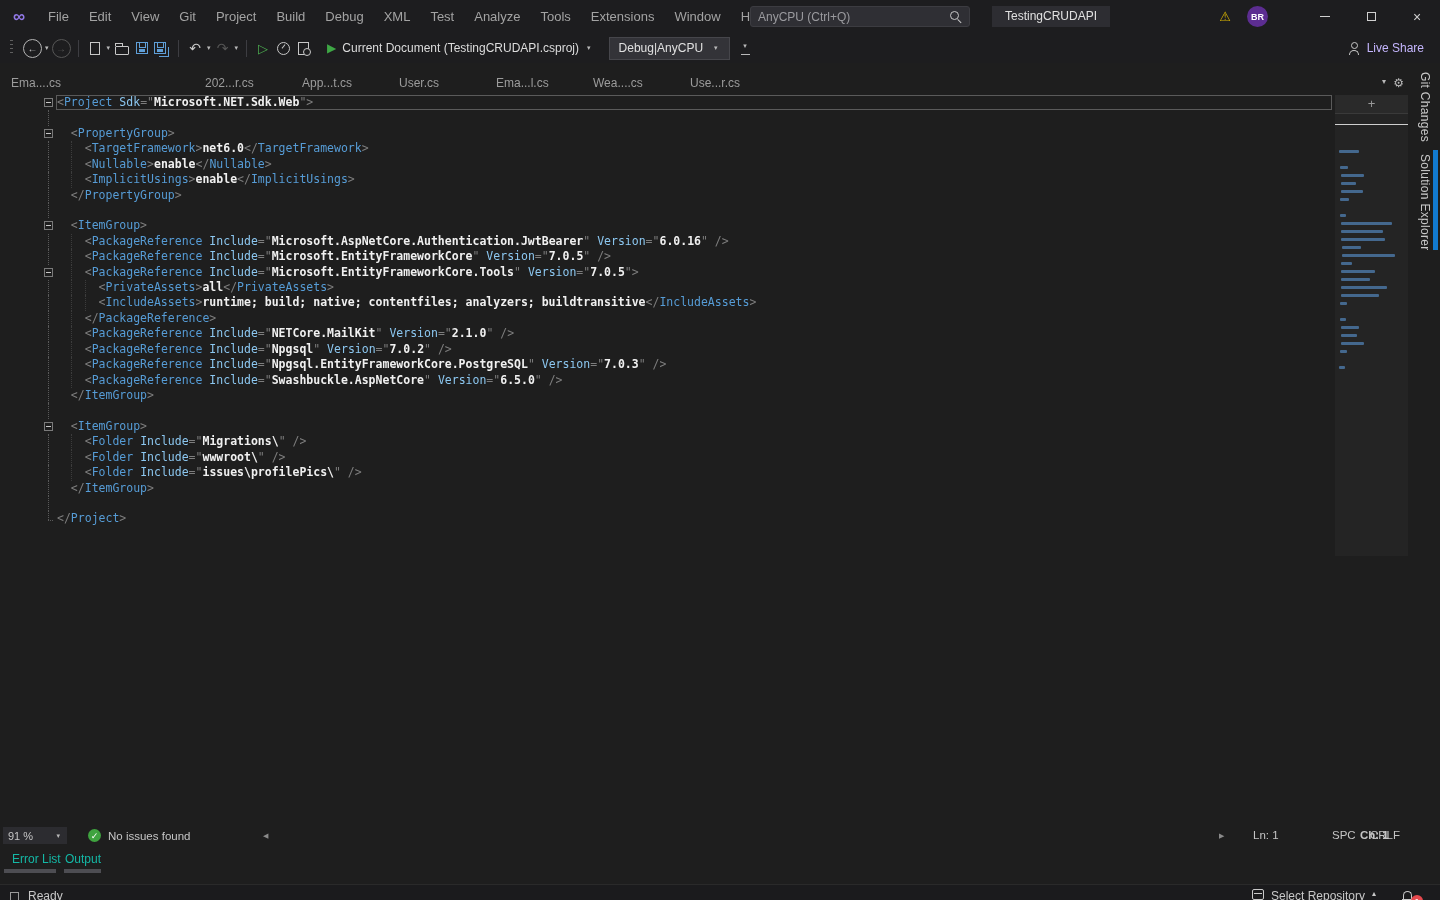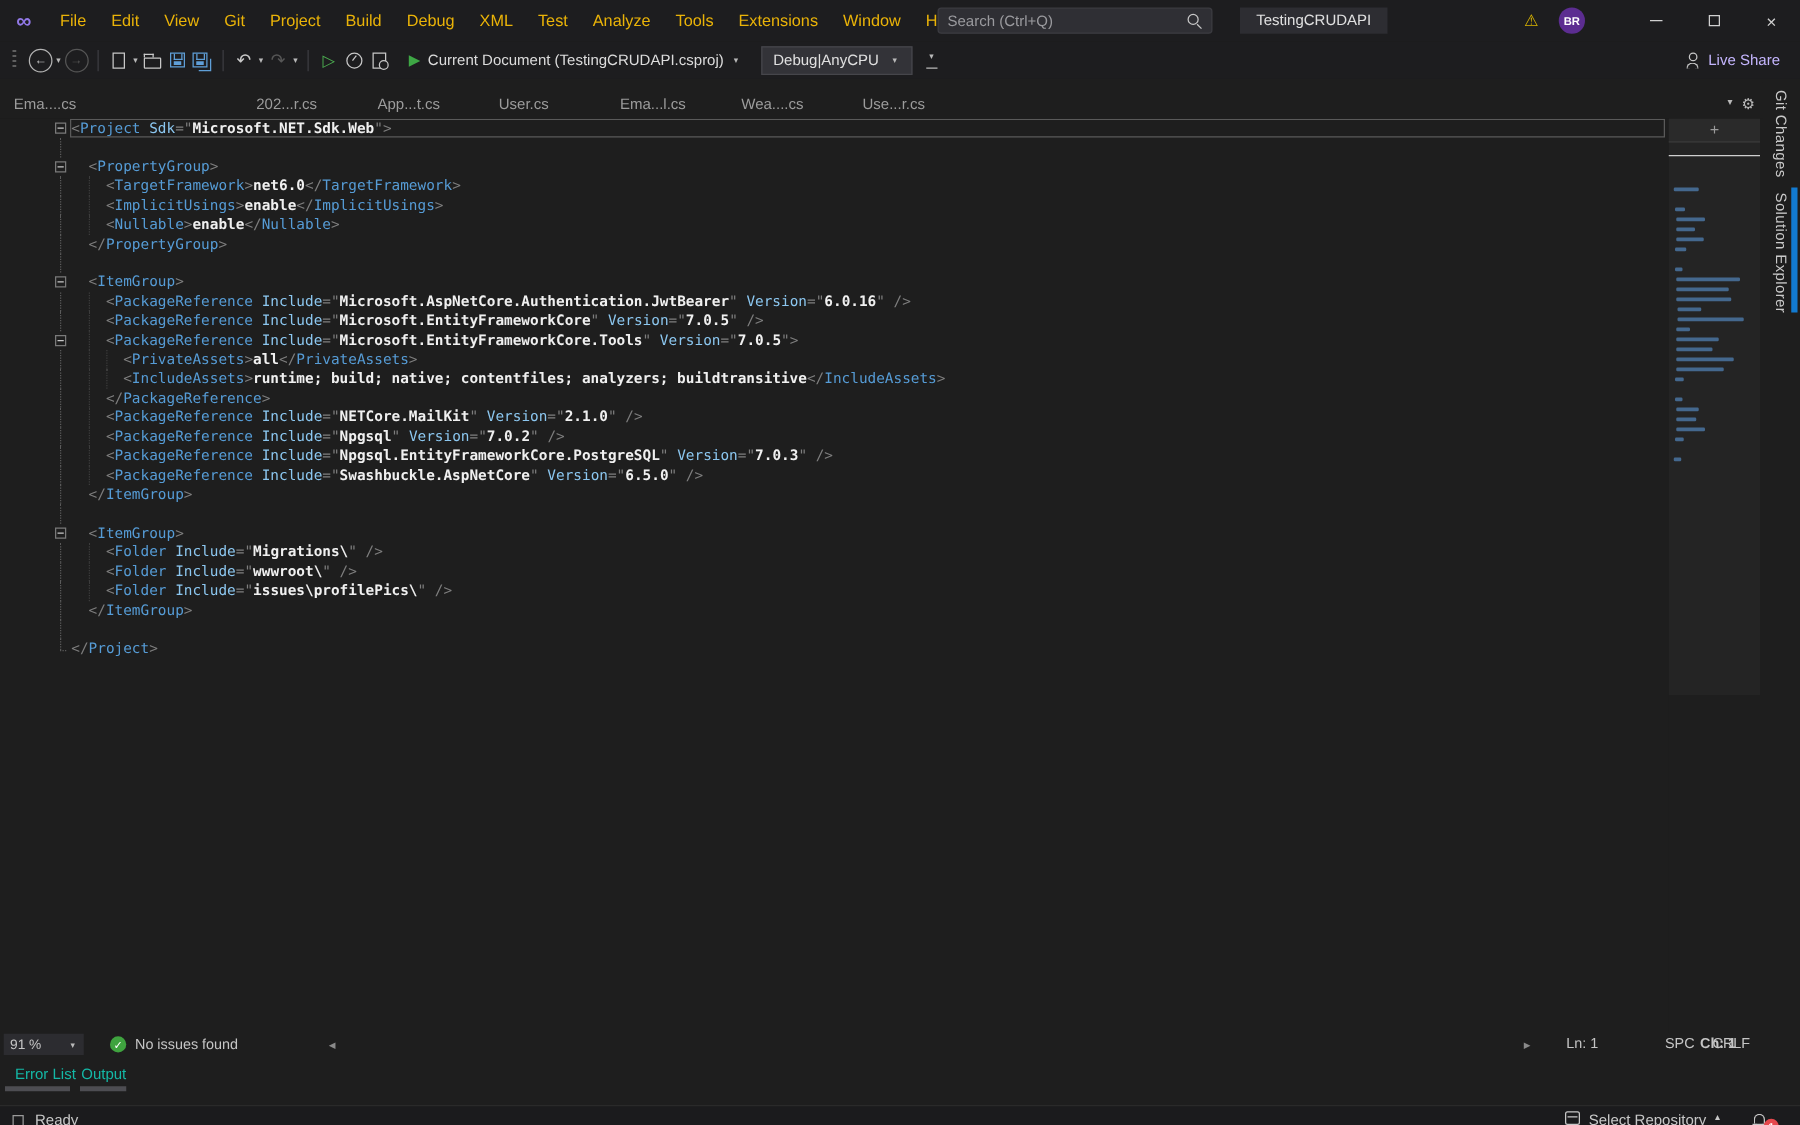--- a/index.html
+++ b/index.html
@@ -3,21 +3,21 @@
 <meta charset="utf-8">
 <style>
   html,body{margin:0;padding:0;background:#1e1e1e;}
   .app{position:relative;width:1440px;height:900px;background:#1e1e1e;overflow:hidden;
        font-family:"Liberation Sans",sans-serif;color:#cccccc;user-select:none;}
 
   
   .titlebar{position:absolute;left:0;top:0;width:100%;height:33px;background:#1d1d1f;display:flex;align-items:center;z-index:6;}
   .vs-logo{width:38px;text-align:center;color:#9178e6;font-size:17px;font-weight:bold;line-height:33px;}
   .menubar{display:flex;height:100%;}
-  .menu-item{padding:0 10px;line-height:33px;font-size:13px;color:#eab308;cursor:default;}
+  .menu-item{padding:0 10px;line-height:33px;font-size:13px;color:#a3a3a3;cursor:default;}
   .search-box{position:absolute;left:750px;top:6px;width:220px;height:21px;background:#2f2f34;border:1px solid #3c3c41;border-radius:3px;display:flex;align-items:center;padding:0 7px;box-sizing:border-box;}
   .search-text{flex:1;font-size:12px;color:#9a9a9e;}
   .search-icon{position:relative;width:13px;height:13px;}
   .search-icon::before{content:'';position:absolute;left:1px;top:1px;width:7px;height:7px;border:1.4px solid #c8c8c8;border-radius:50%;}
   .search-icon::after{content:'';position:absolute;left:9px;top:9px;width:4.5px;height:1.4px;background:#c8c8c8;transform:rotate(45deg);transform-origin:0 0;}
   .solution-badge{position:absolute;left:992px;top:6px;height:21px;line-height:21px;padding:0 13px;background:#2d2d32;font-size:12px;color:#e0e0e0;}
   .title-right{margin-left:auto;display:flex;align-items:center;height:100%;}
   .warn{color:#d9b400;font-size:13px;width:28px;text-align:center;}
   .avatar{width:21px;height:21px;border-radius:50%;background:#5c2d91;color:#fff;font-size:9px;font-weight:bold;display:flex;align-items:center;justify-content:center;margin:0 34px 0 8px;}
   .winbtn{width:46px;height:33px;display:flex;align-items:center;justify-content:center;color:#d0d0d0;font-size:14px;}
@@ -148,21 +148,21 @@
         <div class="menu-item">Debug</div>
         <div class="menu-item">XML</div>
         <div class="menu-item">Test</div>
         <div class="menu-item">Analyze</div>
         <div class="menu-item">Tools</div>
         <div class="menu-item">Extensions</div>
         <div class="menu-item">Window</div>
         <div class="menu-item">Help</div>
       </div>
     <div class="search-box">
-      <span class="search-text">Search (Ctrl+Q)</span>
+      <span class="search-text">AnyCPU (Ctrl+Q)</span>
       <span class="search-icon"></span>
     </div>
     <div class="solution-badge">TestingCRUDAPI</div>
     <div class="title-right">
       <div class="warn">⚠</div>
       <div class="avatar">BR</div>
       <div class="winbtn">
           <span class="glyph-min"></span>
         </div>
       <div class="winbtn">
@@ -274,26 +274,26 @@
           <span class="code-text"><span class="tk-i">  </span><span class="tk-d">&lt;</span><span class="tk-n">PropertyGroup</span><span class="tk-d">&gt;</span></span>
         </div>
         <div class="code-line">
           <span class="line-margin fold-line"></span>
           <span class="guide" style="left: 70.84px;"></span>
           <span class="code-text"><span class="tk-i">    </span><span class="tk-d">&lt;</span><span class="tk-n">TargetFramework</span><span class="tk-d">&gt;</span><span class="tk-x">net6.0</span><span class="tk-d">&lt;/</span><span class="tk-n">TargetFramework</span><span class="tk-d">&gt;</span></span>
         </div>
         <div class="code-line">
           <span class="line-margin fold-line"></span>
           <span class="guide" style="left: 70.84px;"></span>
+          <span class="code-text"><span class="tk-i">    </span><span class="tk-d">&lt;</span><span class="tk-n">Nullable</span><span class="tk-d">&gt;</span><span class="tk-x">enable</span><span class="tk-d">&lt;/</span><span class="tk-n">Nullable</span><span class="tk-d">&gt;</span></span>
+        </div>
+        <div class="code-line">
+          <span class="line-margin fold-line"></span>
+          <span class="guide" style="left: 70.84px;"></span>
           <span class="code-text"><span class="tk-i">    </span><span class="tk-d">&lt;</span><span class="tk-n">ImplicitUsings</span><span class="tk-d">&gt;</span><span class="tk-x">enable</span><span class="tk-d">&lt;/</span><span class="tk-n">ImplicitUsings</span><span class="tk-d">&gt;</span></span>
-        </div>
-        <div class="code-line">
-          <span class="line-margin fold-line"></span>
-          <span class="guide" style="left: 70.84px;"></span>
-          <span class="code-text"><span class="tk-i">    </span><span class="tk-d">&lt;</span><span class="tk-n">Nullable</span><span class="tk-d">&gt;</span><span class="tk-x">enable</span><span class="tk-d">&lt;/</span><span class="tk-n">Nullable</span><span class="tk-d">&gt;</span></span>
         </div>
         <div class="code-line">
           <span class="line-margin fold-line"></span>
           <span class="code-text"><span class="tk-i">  </span><span class="tk-d">&lt;/</span><span class="tk-n">PropertyGroup</span><span class="tk-d">&gt;</span></span>
         </div>
         <div class="code-line">
           <span class="line-margin fold-line"></span>
           <span class="code-text"></span>
         </div>
         <div class="code-line">

